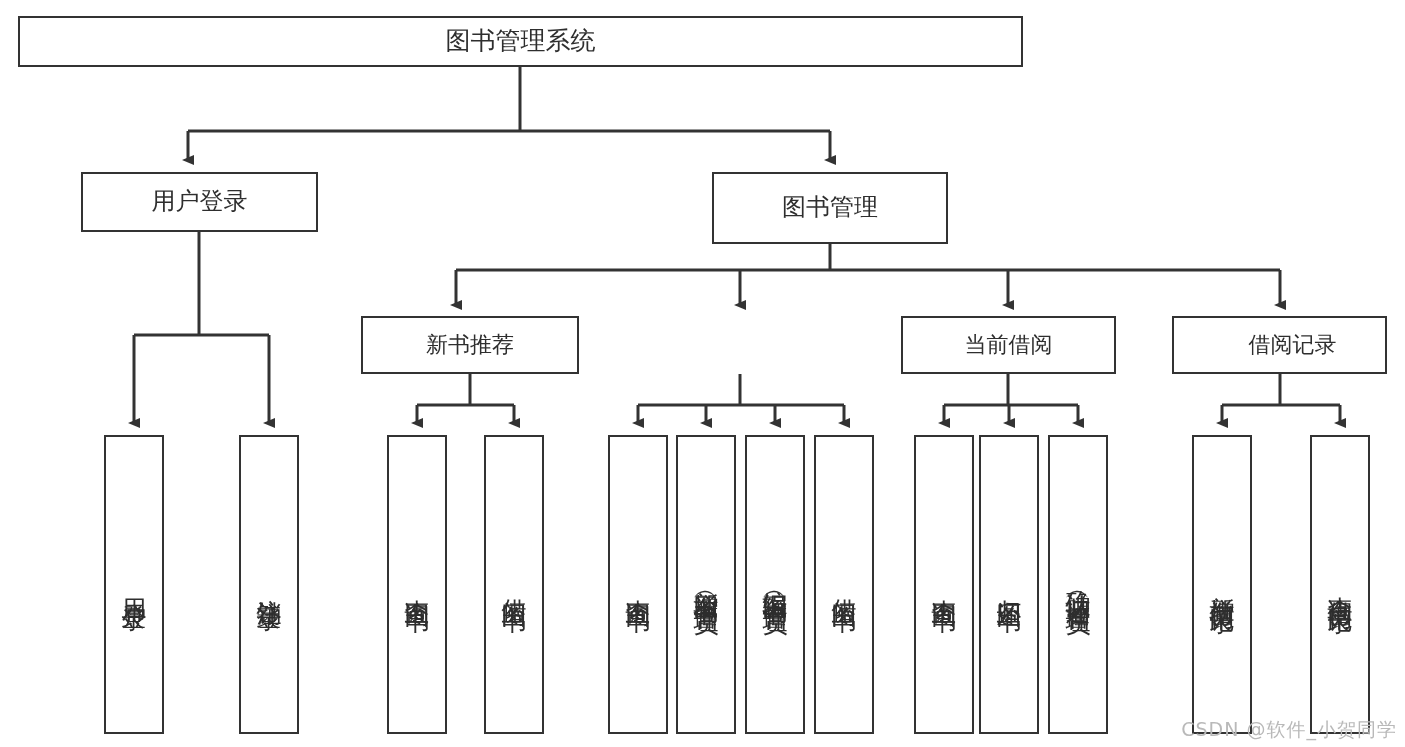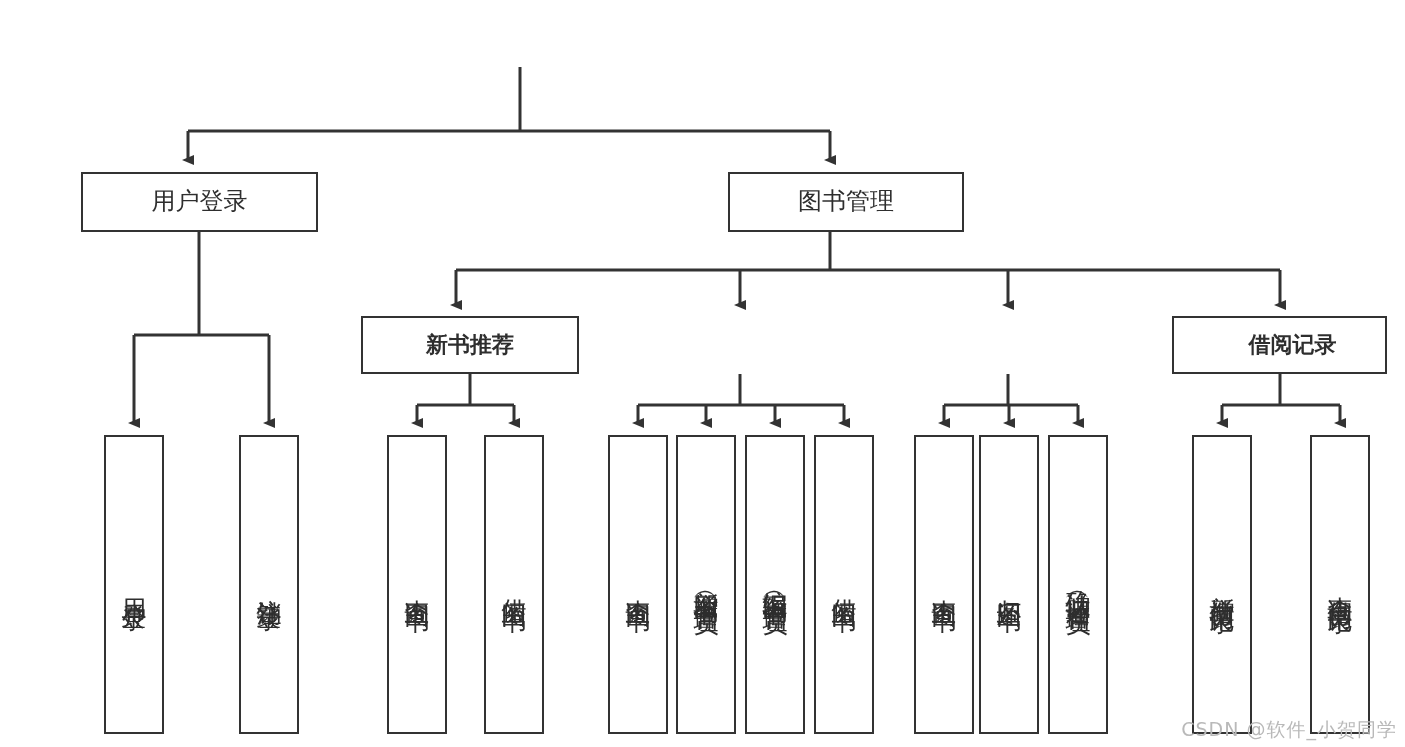--- a/index.html
+++ b/index.html
@@ -28,21 +28,21 @@
     border:2.5px solid #333333;
     display:flex;
     align-items:center;
     justify-content:center;
     text-align:center;
     color:#2e2e2e;
     line-height:1.15;
   }
   .node.root{ font-size:25px; }
   .node.lvl1{ font-size:24px; }
-  .node.lvl2{ font-size:22px;font-weight:bold; }
+  .node.lvl2{ font-size:22px; }
   .node.leaf{
     writing-mode:vertical-rl;
     text-orientation:upright;
     font-size:25px;
     letter-spacing:3px;
     padding:8px 0;
     line-height:1.0;
   }
   .node .lbl{ display:block; white-space:nowrap; }
   .watermark{
@@ -104,30 +104,36 @@
       <path d="M1009,405 L1009,423" marker-end="url(#arrow)"></path>
       <path d="M1078,405 L1078,423" marker-end="url(#arrow)"></path>
 
       <path d="M1280,374 L1280,405"></path>
       <path d="M1222,405 L1340,405"></path>
       <path d="M1222,405 L1222,423" marker-end="url(#arrow)"></path>
       <path d="M1340,405 L1340,423" marker-end="url(#arrow)"></path>
     </g>
   </svg>
 
+  <div class="node root" style="left:18px;top:16px;width:1005px;height:51px;">
+    <span class="lbl">图书管理系统</span>
+  </div>
 
   <div class="node lvl1" style="left:81px;top:172px;width:237px;height:60px;">
     <span class="lbl">用户登录</span>
   </div>
-  <div class="node lvl1" style="left:712px;top:172px;width:236px;height:60px;margin-left:16px;">
+  <div class="node lvl1" style="left:712px;top:172px;width:236px;height:72px;">
     <span class="lbl">图书管理</span>
   </div>
 
   <div class="node lvl2" style="left:361px;top:316px;width:218px;height:58px;">
     <span class="lbl">新书推荐</span>
+  </div>
+  <div class="node lvl2" style="left:901px;top:316px;width:215px;height:58px;">
+    <span class="lbl">当前借阅</span>
   </div>
   <div class="node lvl2" style="left:1172px;top:316px;width:215px;height:58px;padding-left:26px;">
     <span class="lbl">借阅记录</span>
   </div>
 
   <div class="node leaf" style="left:104px;top:435px;width:60px;height:299px;">
     <span class="lbl">用户登录</span>
   </div>
   <div class="node leaf" style="left:239px;top:435px;width:60px;height:299px;">
     <span class="lbl">注销登录</span>

